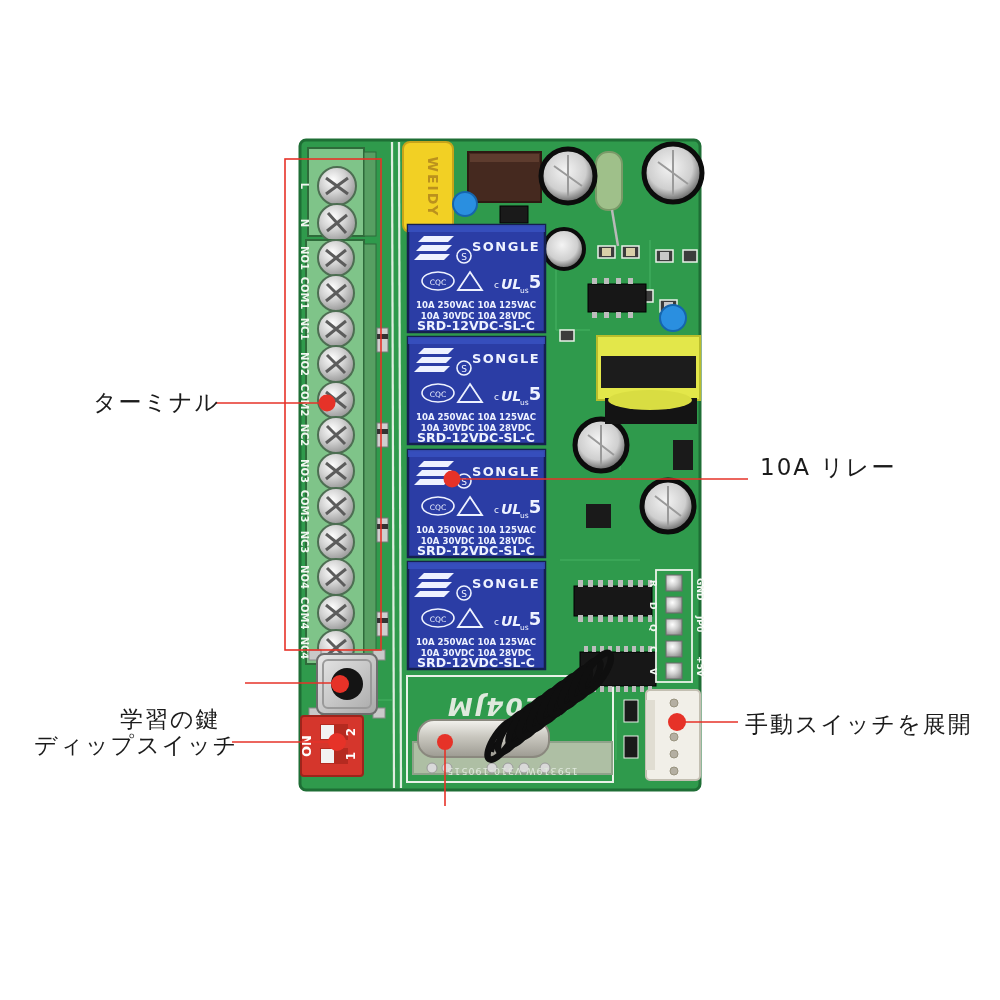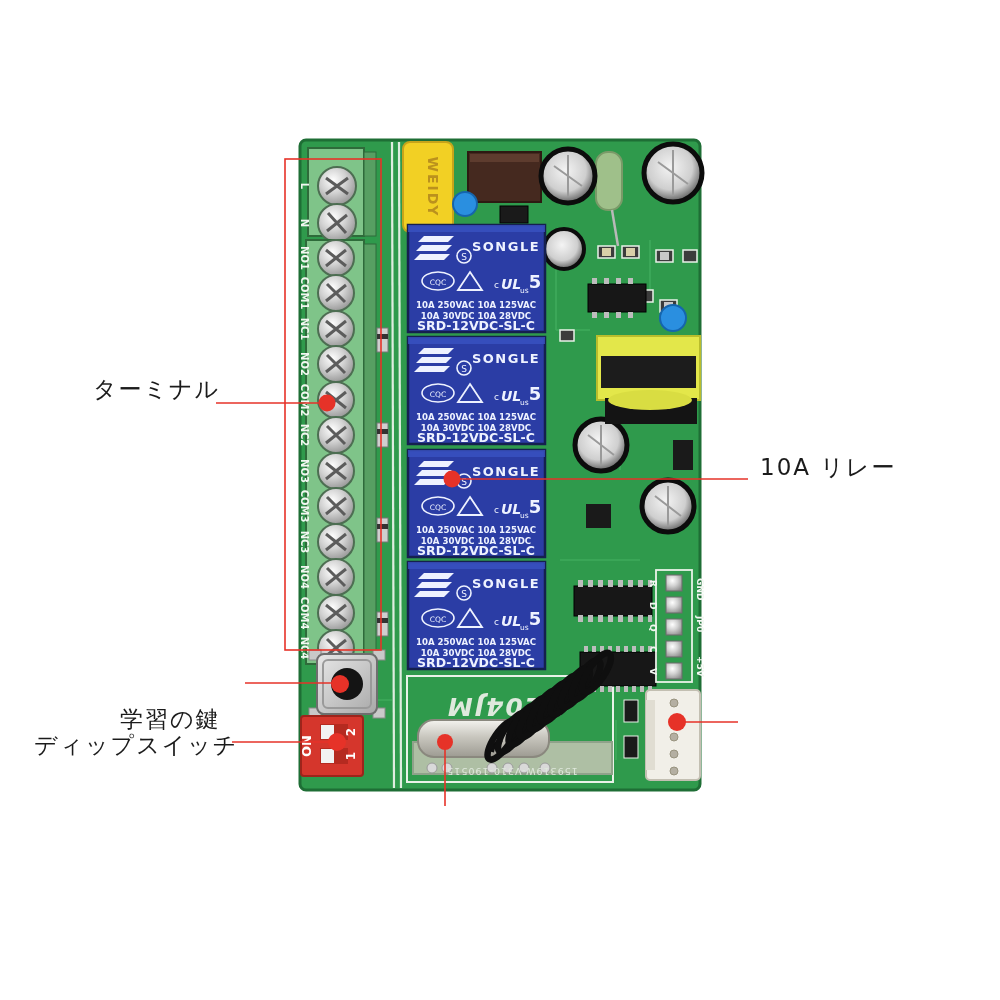--- a/index.html
+++ b/index.html
@@ -477,17 +477,18 @@
   <g fill="#e63228">
     <circle cx="327" cy="403" r="8.5"></circle>
     <circle cx="452" cy="479" r="8.5"></circle>
     <circle cx="340" cy="684" r="9"></circle>
     <circle cx="337" cy="742" r="9"></circle>
     <circle cx="677" cy="722" r="9"></circle>
     <circle cx="445" cy="742" r="8"></circle>
   </g>
 </svg>
 
-  <div class="jp-label" style="left:93px;top:374px;">ターミナル</div>
+  <div class="jp-label" style="left:93px;top:387px;">ターミナル</div>
   <div class="jp-label" style="left:760px;top:452px;">10A リレー</div>
   <div class="jp-label" style="left:120px;top:662px;margin-top:42px;">学習の鍵</div>
   <div class="jp-label" style="left:34px;top:730px;">ディップスイッチ</div>
+  <div class="jp-label" style="left:745px;top:709px;">手動スイッチを展開</div>
 </div>
 
 </body></html>

